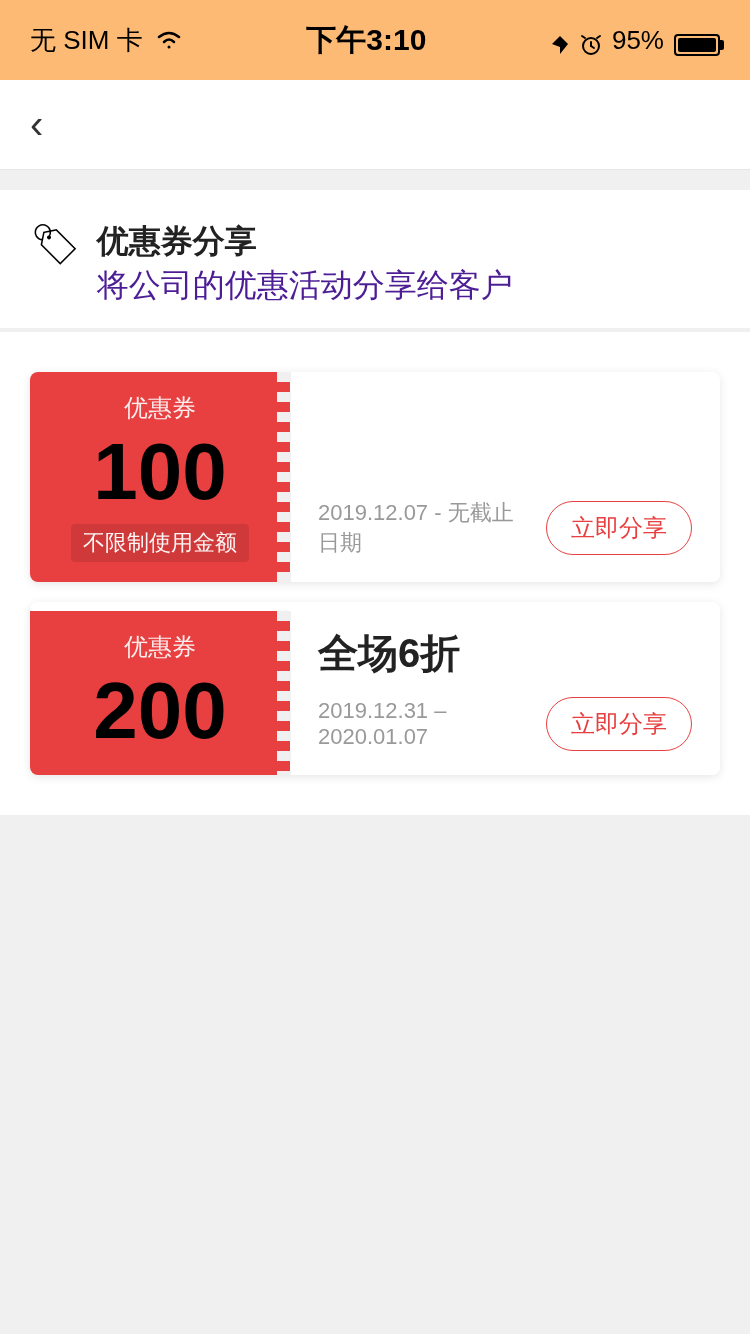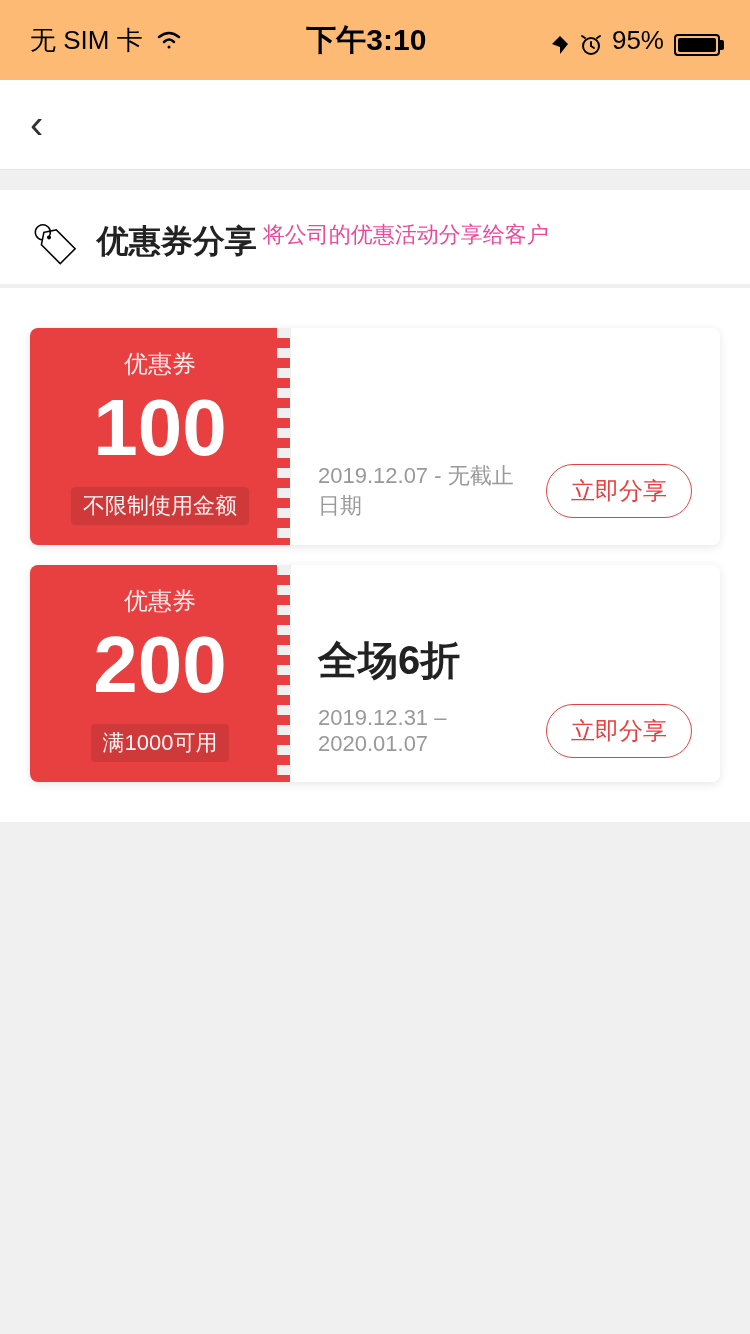--- a/index.html
+++ b/index.html
@@ -101,31 +101,30 @@
       gap: 16px;
       margin-top: 20px;
     }
     .section-icon {
       font-size: 40px;
       line-height: 1;
       margin-top: 4px;
     }
     .section-text-group {
       display: flex;
-      flex-direction: row;
-      gap: 6px;
+      flex-direction: column;
     }
     .section-title {
       font-size: 32px;
       font-weight: 600;
       color: #222;
     }
     .section-subtitle {
-      font-size: 22px;
-      color: #ec4899;
+      font-size: 32px;
+      color: #4c1d95;
     }
 
     
     .coupon-list {
       background: #fff;
       margin-top: 4px;
       padding: 20px 0;
     }
 
     
@@ -170,28 +169,28 @@
     }
 
     .coupon-label {
       font-size: 24px;
       color: rgba(255,255,255,0.9);
       margin-bottom: 4px;
     }
     .coupon-amount {
       font-size: 80px;
       font-weight: 700;
-      color: #ffffff;
+      color: #000000;
       line-height: 1;
       margin: 4px 0;
     }
     .coupon-condition {
       font-size: 22px;
       color: rgba(255,255,255,0.95);
-      margin-top: 15px;
+      margin-top: 8px;
       background: rgba(0,0,0,0.1);
       padding: 4px 12px;
       border-radius: 4px;
     }
 
     .coupon-right {
       flex: 1;
       background: #fff;
       display: flex;
       flex-direction: column;
@@ -289,21 +288,20 @@
         <span class="coupon-date">2019.12.07 - 无截止日期</span>
         <button class="share-btn">立即分享</button>
       </div>
     </div>
   </div>
 
   <div class="coupon-card">
     <div class="coupon-left">
       <span class="coupon-label">优惠券</span>
       <span class="coupon-amount">200</span>
-      <span class="coupon-condition">满1000可用</span>
     </div>
     <div class="coupon-right">
       <span class="coupon-name">全场6折</span>
       <div class="coupon-meta">
         <span class="coupon-date">2019.12.31 – 2020.01.07</span>
         <button class="share-btn">立即分享</button>
       </div>
     </div>
   </div>
 

